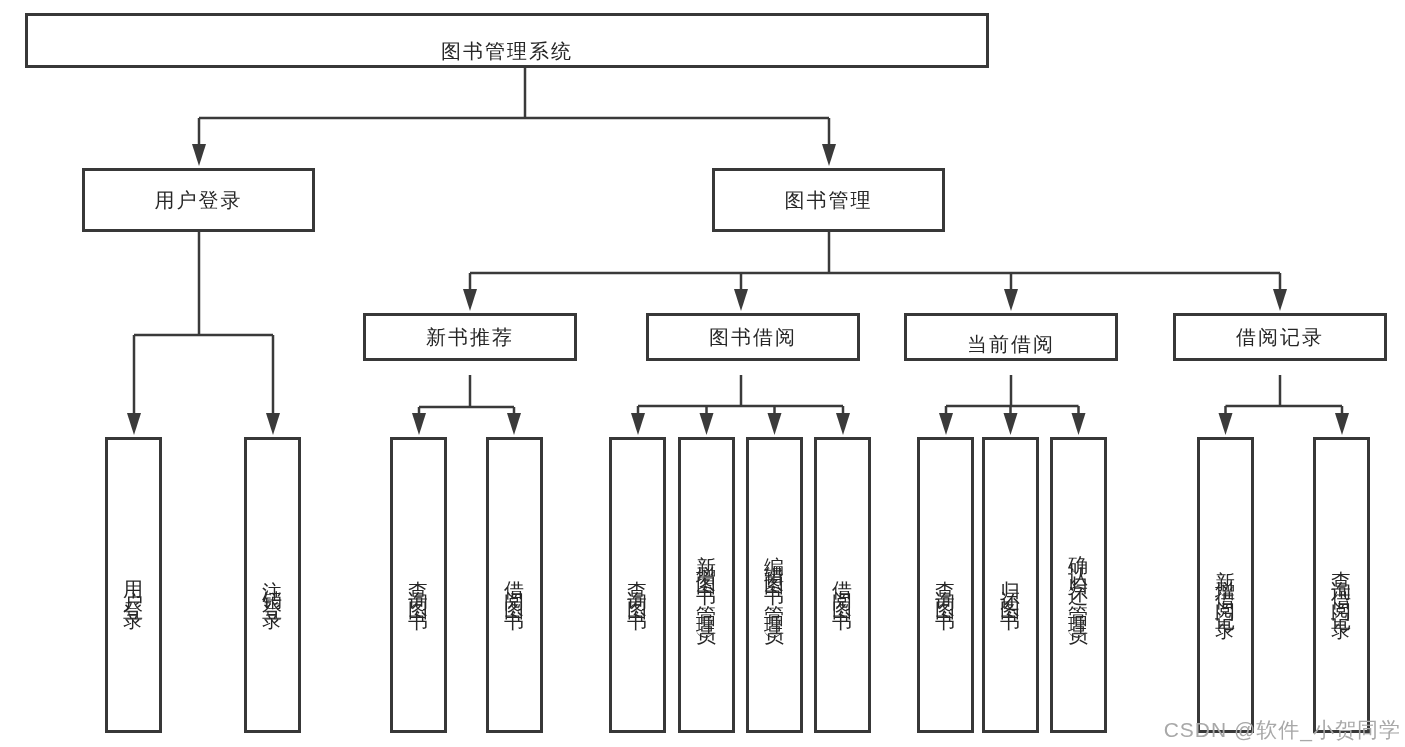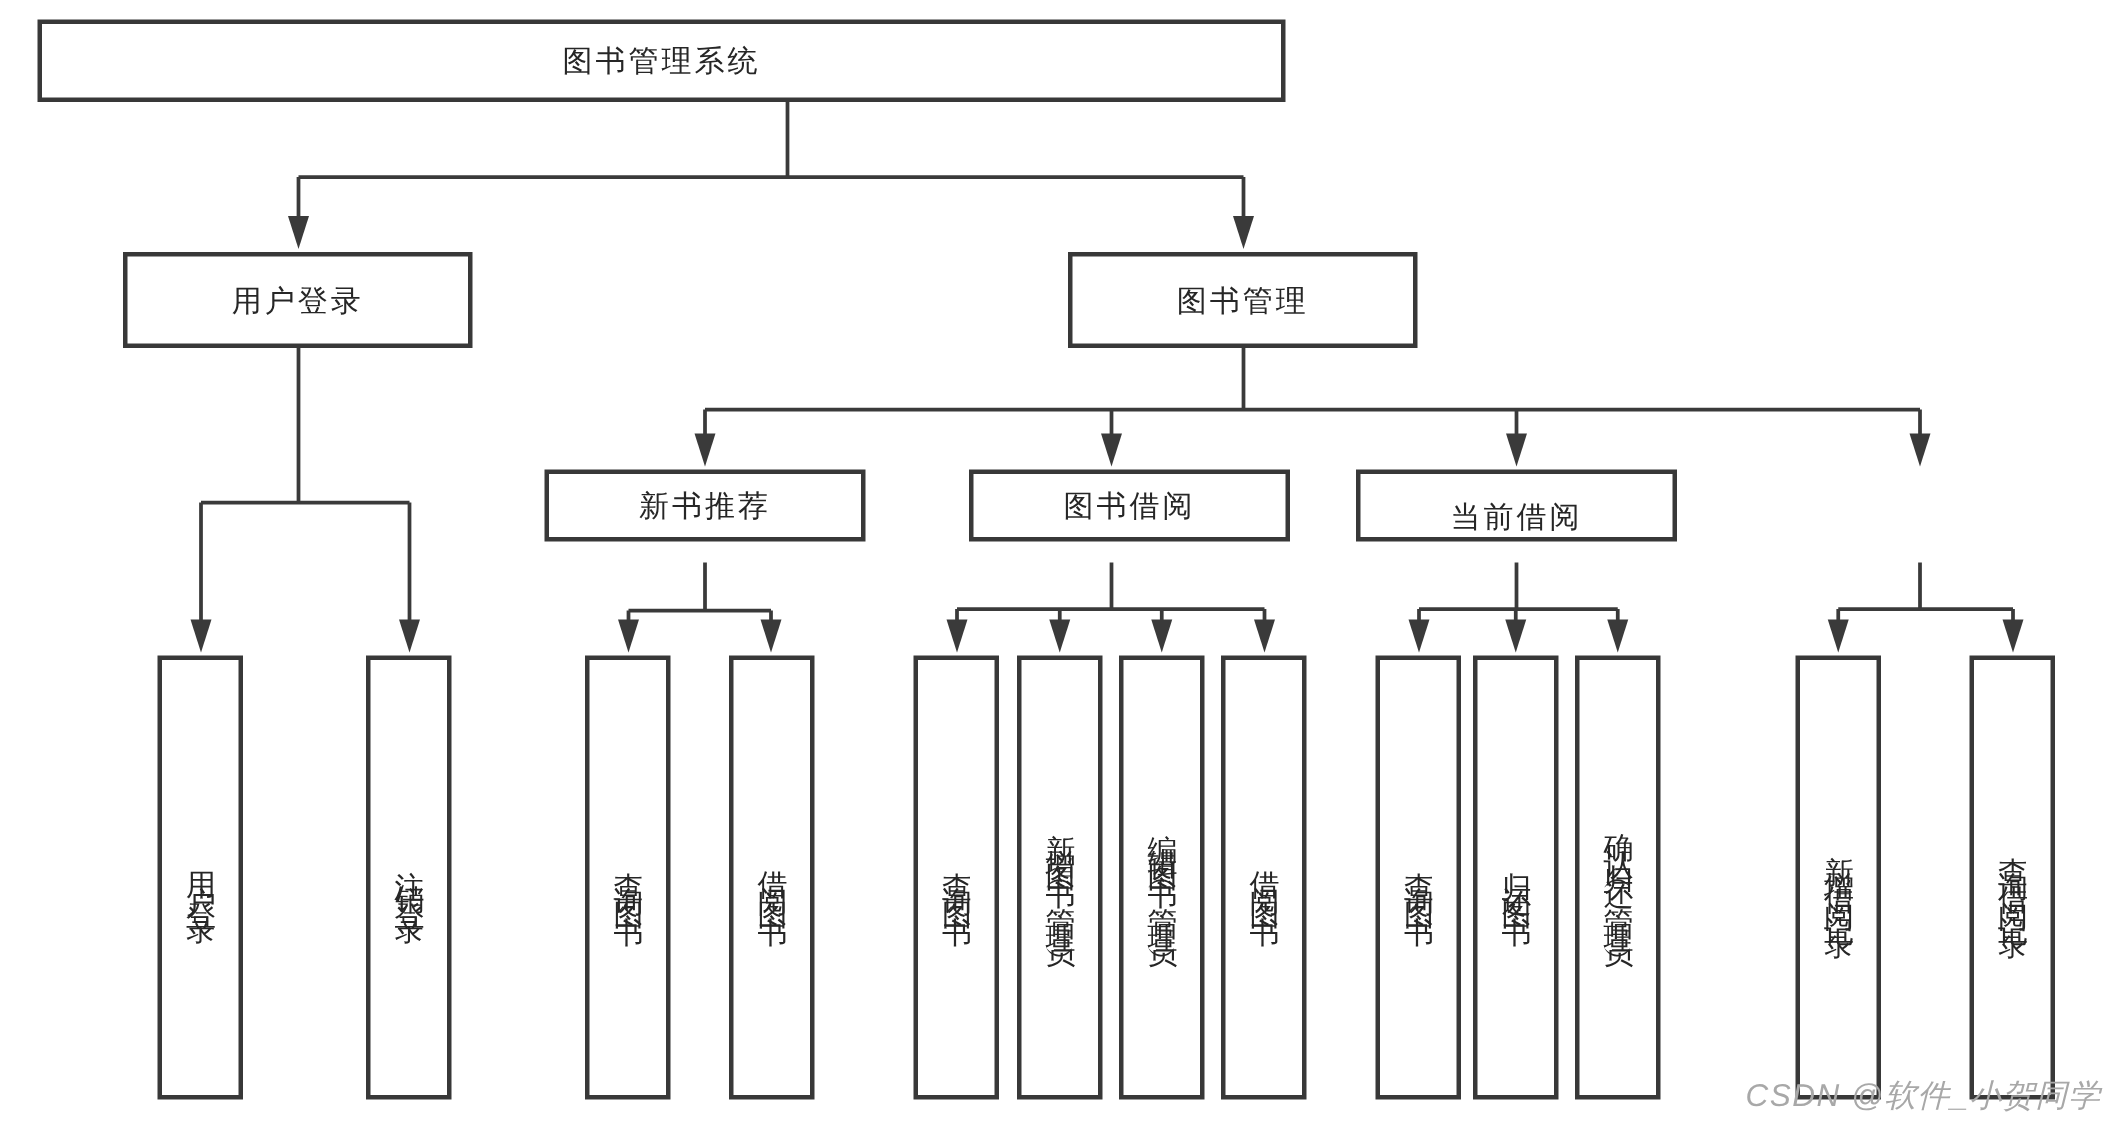--- a/index.html
+++ b/index.html
@@ -22,21 +22,21 @@
     box-sizing: border-box;
     border: 3px solid #383838;
     background: #ffffff;
     display: flex;
     align-items: center;
     justify-content: center;
     font-size: 20px;
     color: #262626;
   }
   .hnode { letter-spacing: 2px; white-space: nowrap; }
-  .root  { left: 25px;  top: 13px;  width: 832px; height: 55px; }
+  .root  { left: 25px;  top: 13px;  width: 964px; height: 55px; align-items: flex-end; }
   .lvl2  { top: 168px; height: 64px; width: 233px; }
   .lvl3  { top: 313px; height: 48px; width: 214px; }
   .leaf  {
     top: 437px; height: 296px; width: 57px;
   }
   .leaf .vtext {
     writing-mode: vertical-rl;
     text-orientation: mixed;
     letter-spacing: 10px;
     font-size: 20px;
@@ -44,21 +44,20 @@
     white-space: nowrap;
   }
   .watermark {
     position: absolute;
     right: 4px;
     bottom: 3px;
     font-size: 21px;
     letter-spacing: 1px;
     color: #a8a8a8;
     white-space: nowrap;
-    font-style: italic;
   }
 </style>
 </head>
 <body>
 
 <div id="canvas">
 
   <svg id="wires" viewBox="0 0 1405 747" xmlns="http://www.w3.org/2000/svg">
     <g stroke="#3a3a3a" stroke-width="2.5" fill="none">
 
@@ -141,20 +140,23 @@
 
   <div class="node hnode lvl3" style="left:363px;">
     <span>新书推荐</span>
   </div>
   <div class="node hnode lvl3" style="left:634px;margin-left:12px;">
     <span>图书借阅</span>
   </div>
   <div class="node hnode lvl3" style="left:904px;align-items:flex-end;">
     <span>当前借阅</span>
   </div>
+  <div class="node hnode lvl3" style="left:1173px;">
+    <span>借阅记录</span>
+  </div>
 
   <div class="node leaf" style="left:105px;">
     <span class="vtext">用户登录</span>
   </div>
   <div class="node leaf" style="left:244px;">
     <span class="vtext">注销登录</span>
   </div>
 
   <div class="node leaf" style="left:390px;">
     <span class="vtext">查询图书</span>

